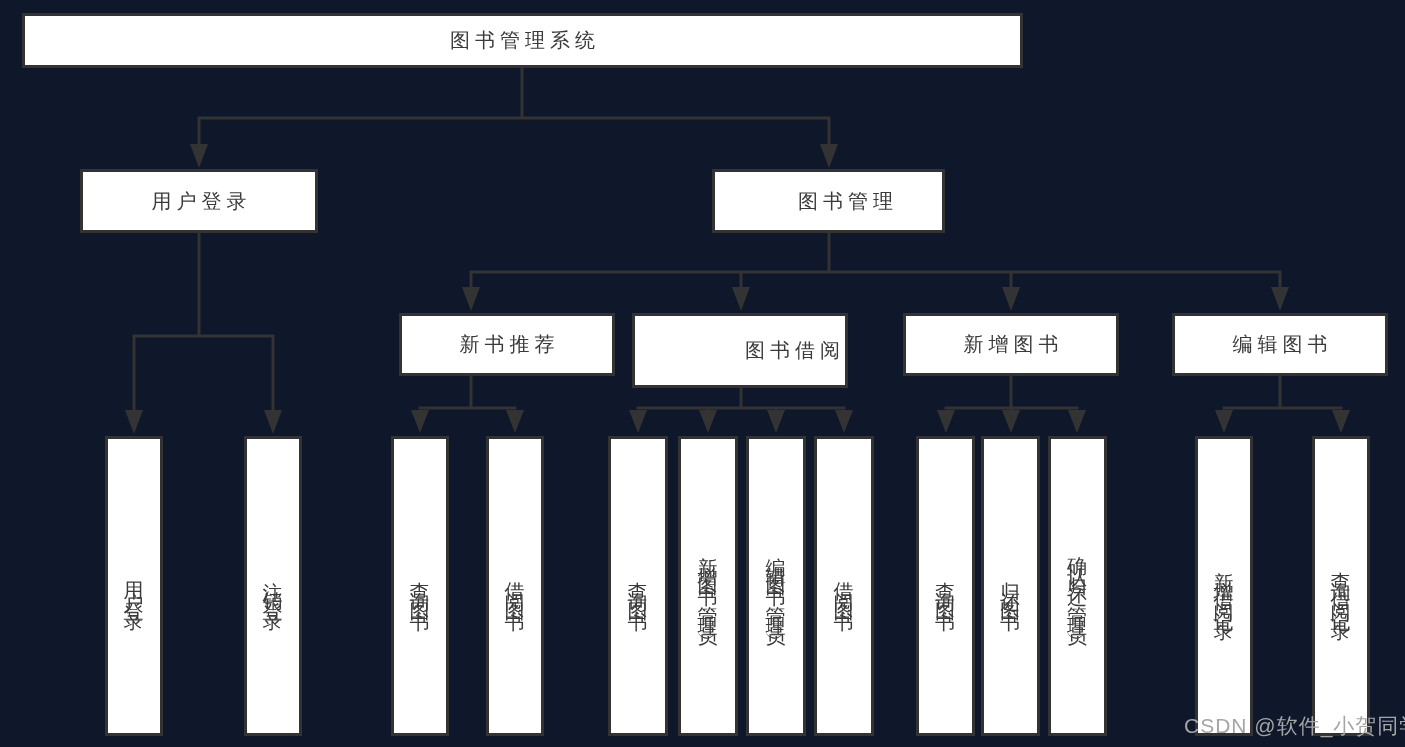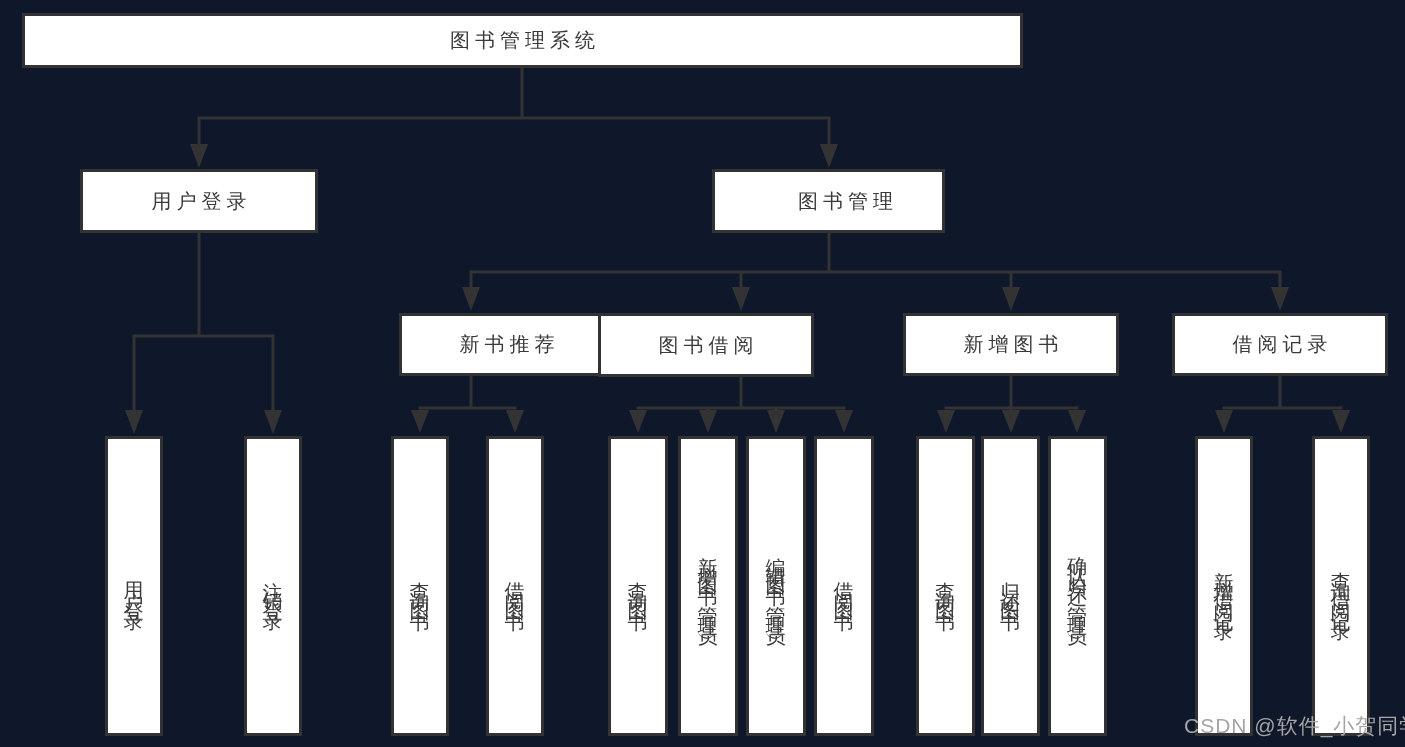--- a/index.html
+++ b/index.html
@@ -113,28 +113,28 @@
   <div class="node" style="left:80px; top:169px; width:238px; height:64px;">
     <span class="h-label">用户登录</span>
   </div>
   <div class="node" style="left:712px; top:169px; width:233px; height:64px;padding-left:34px;">
     <span class="h-label">图书管理</span>
   </div>
 
   <div class="node" style="left:363px; top:313px; width:216px; height:63px;margin-left:36px;">
     <span class="h-label">新书推荐</span>
   </div>
-  <div class="node" style="left:598px; top:313px; width:216px; height:64px;">
+  <div class="node" style="left:632px; top:313px; width:216px; height:75px;justify-content:flex-end;">
     <span class="h-label">图书借阅</span>
   </div>
   <div class="node" style="left:903px; top:313px; width:216px; height:63px;">
     <span class="h-label">新增图书</span>
   </div>
   <div class="node" style="left:1172px; top:313px; width:216px; height:63px;">
-    <span class="h-label">借阅记录</span>
+    <span class="h-label">编辑图书</span>
   </div>
 
   <div class="node vnode" style="left:105px; top:436px; width:58px; height:300px;">
     <span class="v-label">用户登录</span>
   </div>
   <div class="node vnode" style="left:244px; top:436px; width:58px; height:300px;">
     <span class="v-label">注销登录</span>
   </div>
 
   <div class="node vnode" style="left:391px; top:436px; width:58px; height:300px;">

